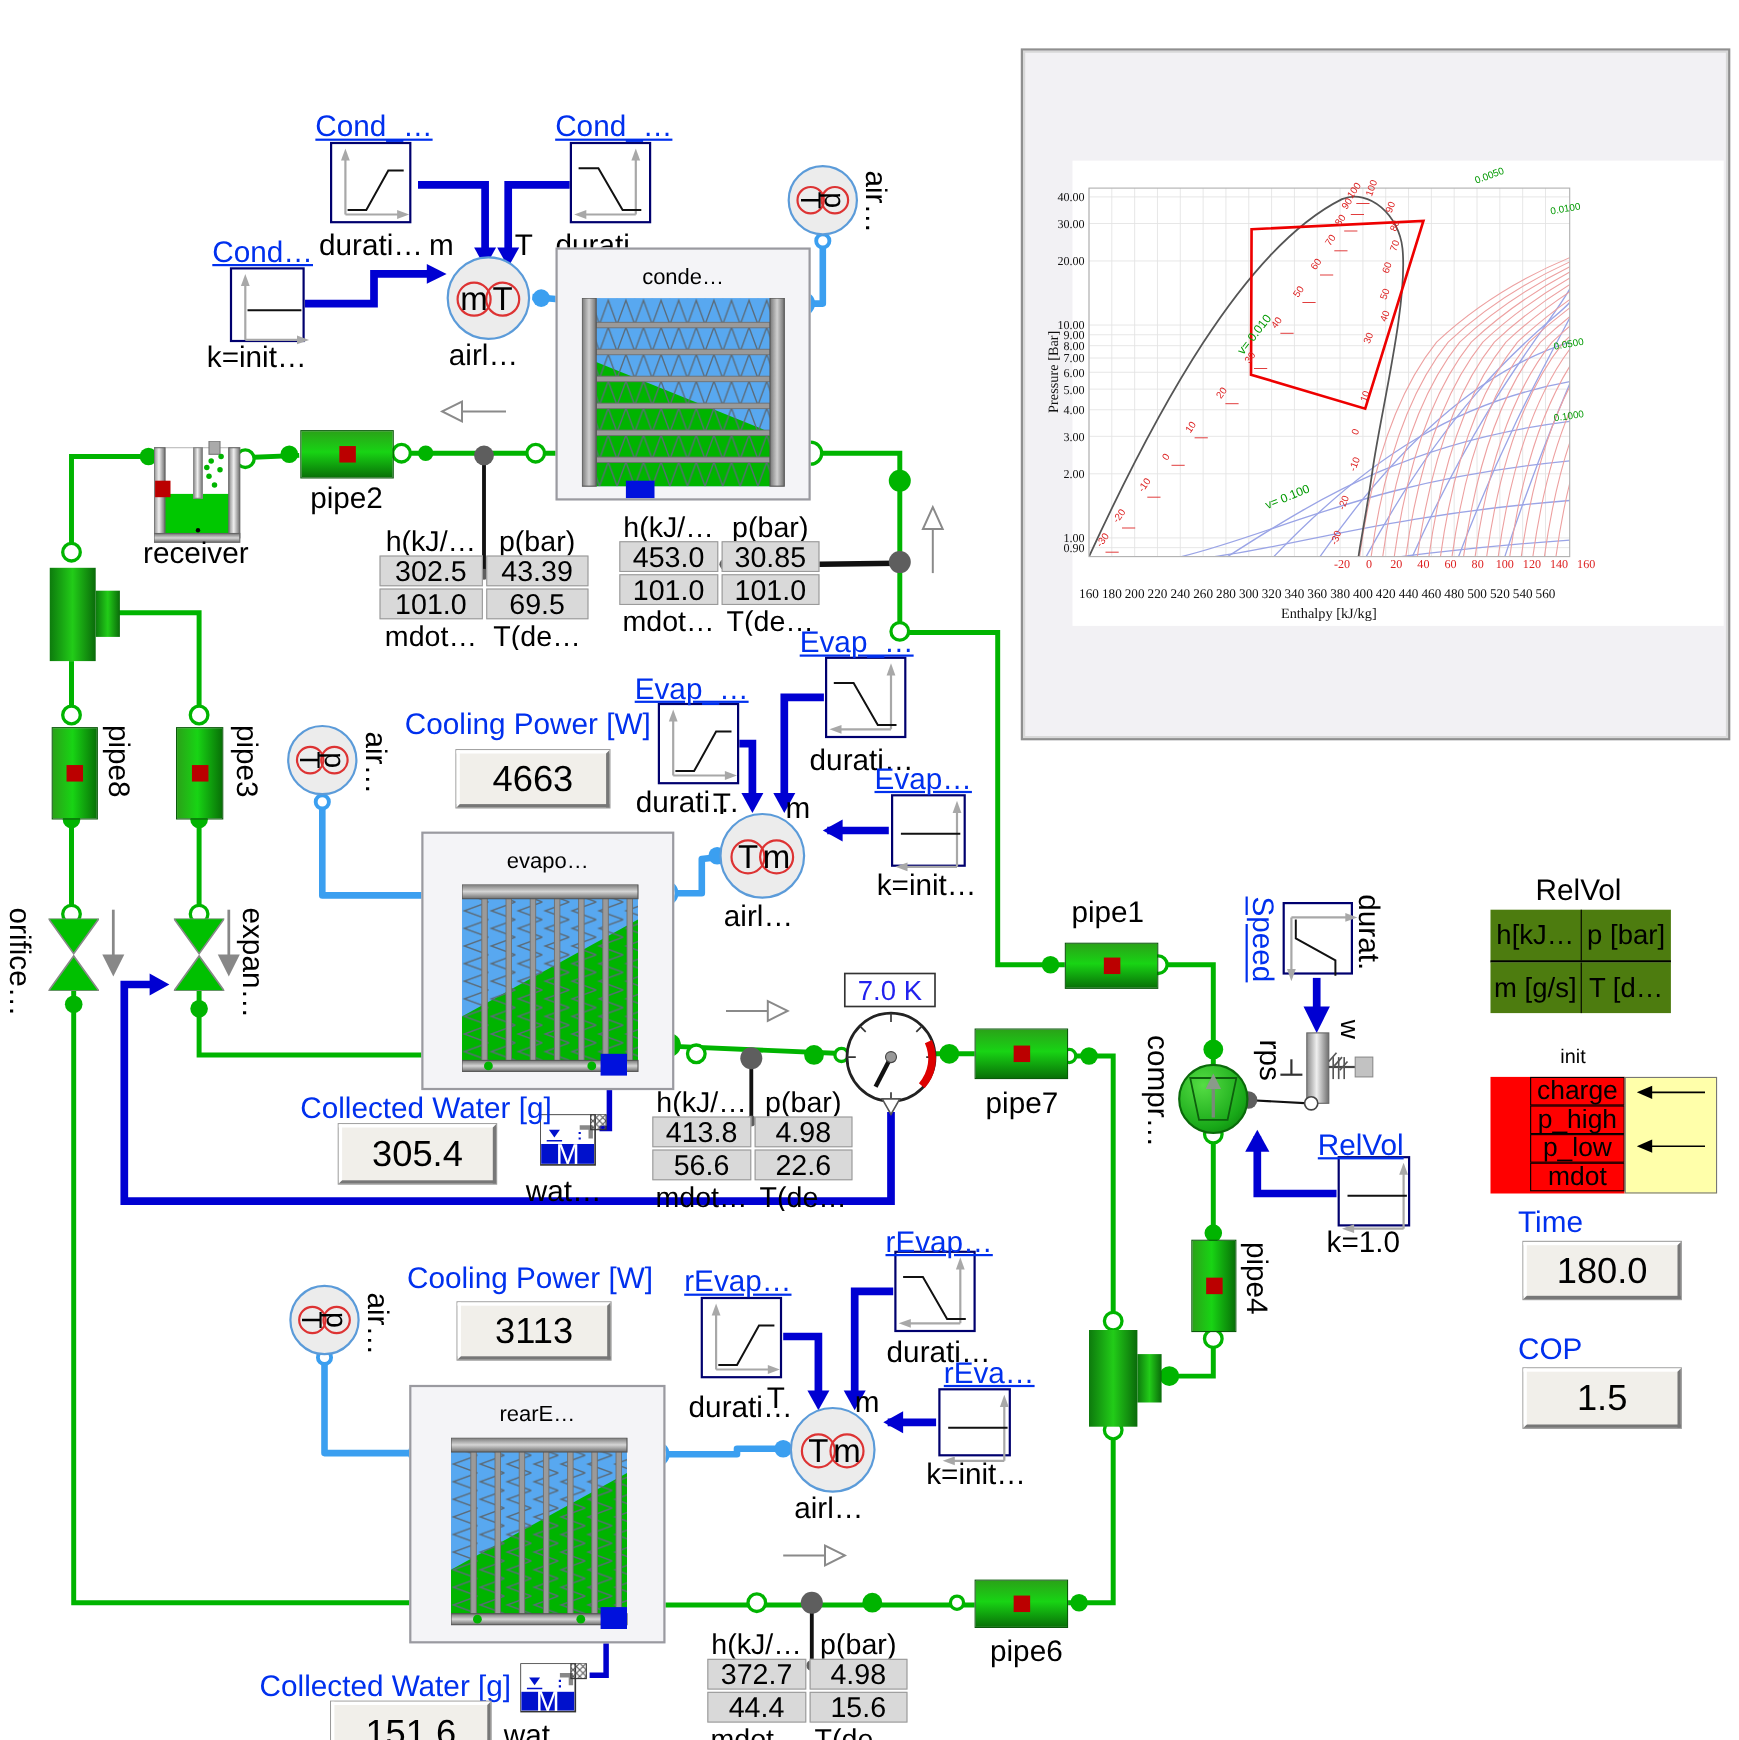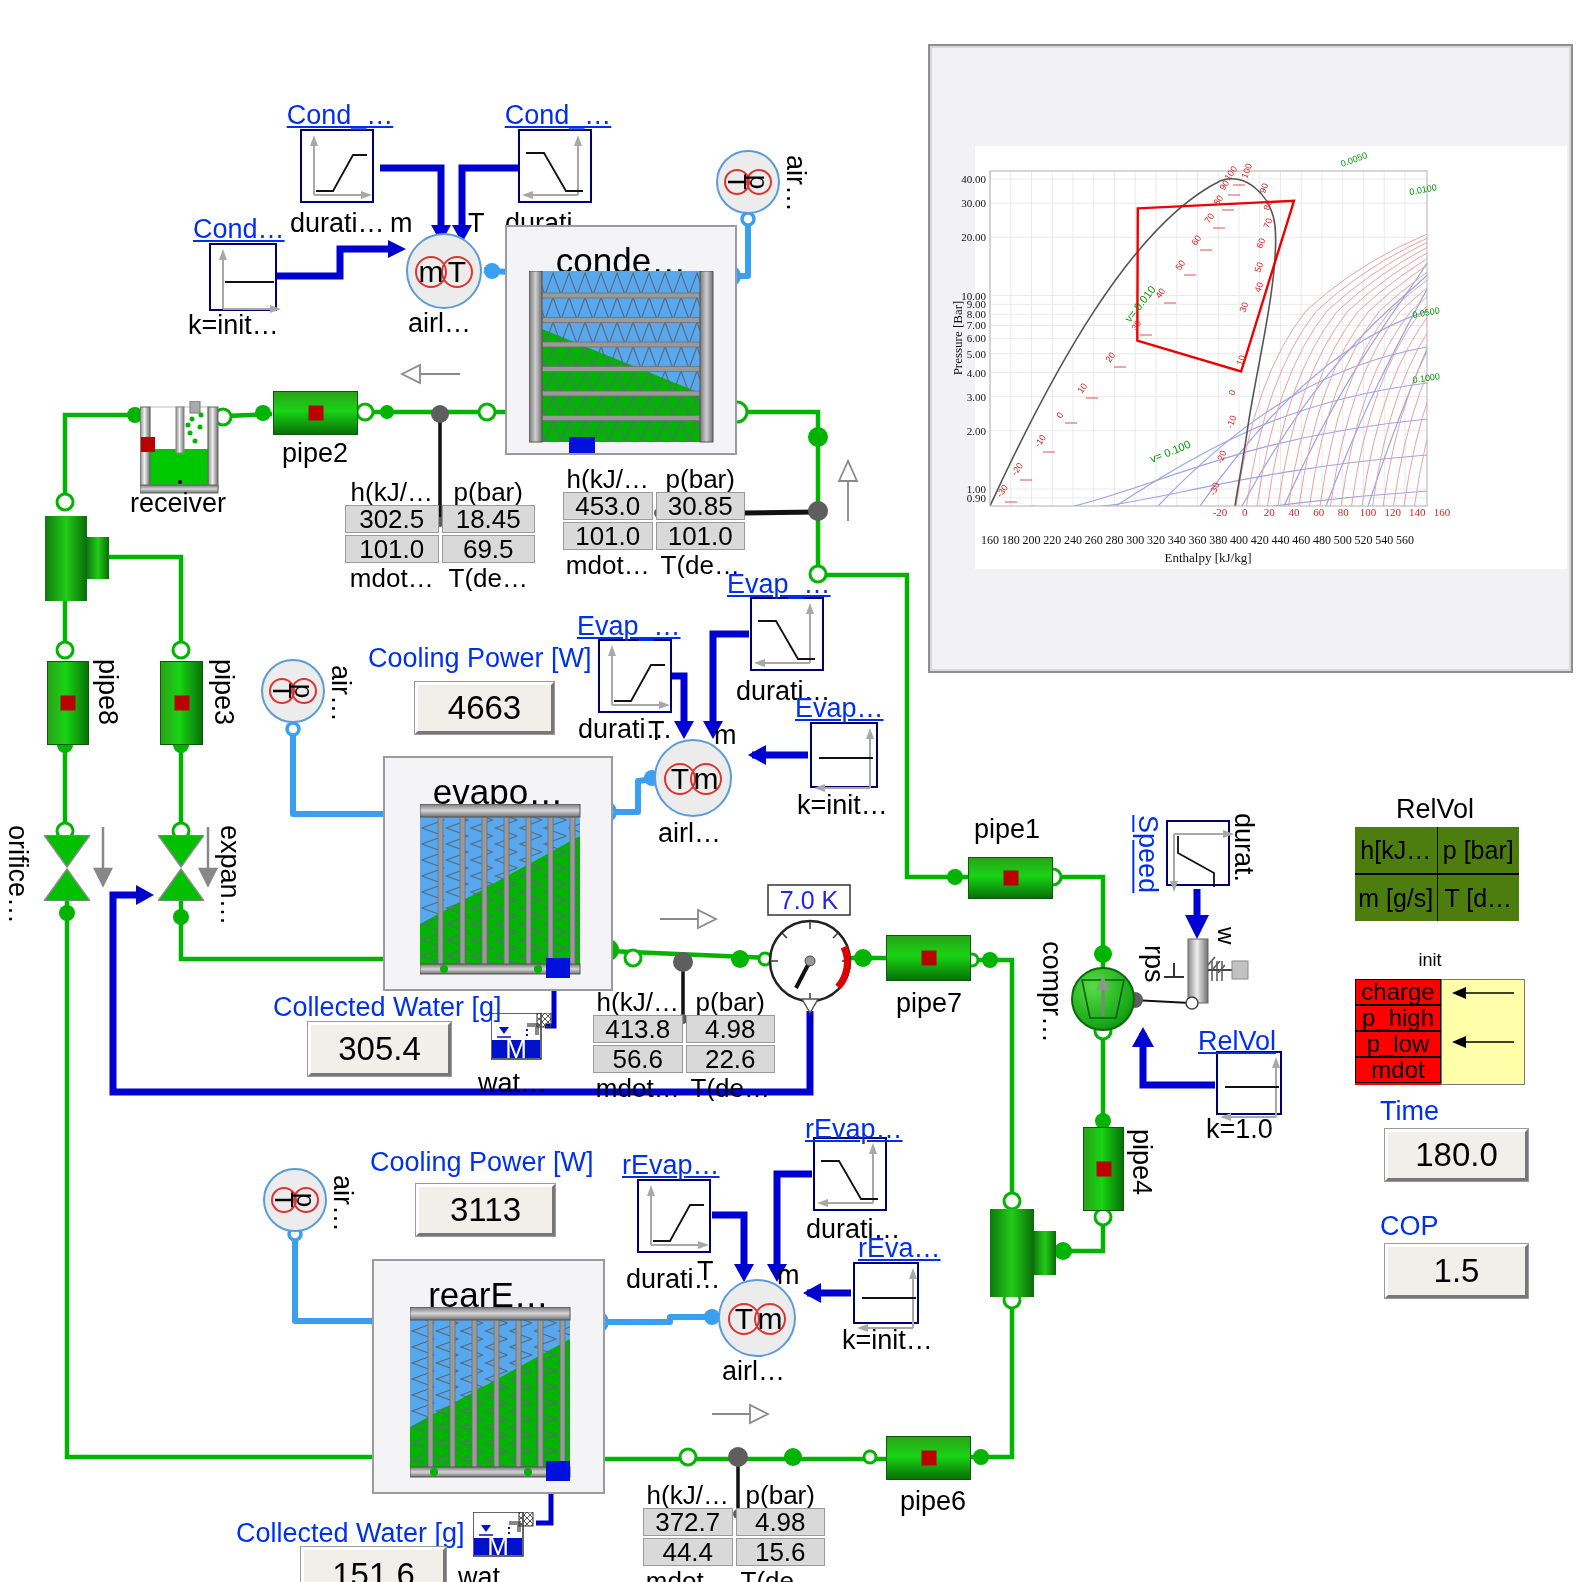--- a/index.html
+++ b/index.html
@@ -10,35 +10,35 @@
   .blbl{position:absolute;font-size:27px;color:#0030ee;white-space:nowrap;line-height:1.05;}
   .ul{text-decoration:underline;}
   .vert{writing-mode:vertical-rl;}
   .ctr{text-align:center;}
   .disp{position:absolute;background:#f1efea;border:3px solid;border-color:#ffffff #777 #777 #ffffff;box-shadow:0 0 0 1px #999;
         font-size:33px;color:#000;display:flex;align-items:center;justify-content:center;}
   .rblock{position:absolute;width:74px;height:74px;background:#fff;border:2px solid #00006e;box-sizing:border-box;}
   .rot90 svg{transform:rotate(90deg);}
   .sensor{position:absolute;border-radius:50%;background:#ececec;border:2px solid #5b9bd9;box-sizing:border-box;}
   .hxbox{position:absolute;background:#f4f4f7;border:2px solid #9a9aa0;box-sizing:border-box;}
-  .hxtitle{font-size:35px;text-align:center;margin-top:14px;color:#000;}
+  .hxtitle{font-size:20px;text-align:center;margin-top:14px;color:#000;}
   .pipeH{position:absolute;background:linear-gradient(180deg,#2aa318,#18d414 45%,#087107);border:1px solid #0a5a0a;box-sizing:border-box;}
   .pipeV{position:absolute;background:linear-gradient(90deg,#2aa318,#18d414 45%,#087107);border:1px solid #0a5a0a;box-sizing:border-box;}
   .rsq{position:absolute;width:15px;height:15px;background:#bb0000;left:50%;top:50%;transform:translate(-50%,-50%);}
   .stable{position:absolute;width:182px;font-size:26px;text-align:center;color:#000;}
   .trow{display:flex;gap:3px;margin-bottom:2px;}
   .trow span{flex:1;background:#d9d9d9;border:1px solid #9a9a9a;line-height:26px;overflow:hidden;white-space:nowrap;}
   .tf span{background:transparent;border:none;}
   .legendTable{position:absolute;width:164px;font-size:25px;text-align:center;color:#000;}
   .legendTable .lrow{display:flex;background:#4d7c0f;}
   .legendTable .lrow span{flex:1;line-height:46px;border-right:1px solid #000;overflow:hidden;white-space:nowrap;}
   .legendTable .lrow span:last-child{border-right:none;}
   .legendTable .lrow:first-child{border-bottom:2px solid #000;}
   .initGrid{position:absolute;display:flex;}
-  .initRed{width:86px;background:#ff0000;}
+  .initRed{width:86px;background:#ff0000;padding-left:36px;}
   .initRed div{font-size:24px;color:#000;text-align:center;border:1px solid #000;line-height:24px;}
   .initYellow{width:82px;background:#ffffaa;border:1px solid #777;position:relative;}
 </style>
 </head>
 <body>
 <div id="canvas">
 
 <svg class="abs" width="1581" height="1582" style="left:0;top:0">
   <g fill="none" stroke="#00b400" stroke-width="4.5">
     <path d="M135,386 H65 V473"></path>
@@ -688,21 +688,21 @@
 <div class="blbl" style="left:236px;top:1490px">Collected Water [g]</div>
 <div class="disp" style="left:301px;top:1518px;width:139px;height:50px">151.6</div>
 
 <div class="stable" style="left:345px;top:450px;width:190px">
   <div class="trow tf" style="margin-bottom:0">
         <span>h(kJ/…</span>
         <span>p(bar)</span>
       </div>
   <div class="trow">
         <span>302.5</span>
-        <span>18.45</span>
+        <span>43.39</span>
       </div>
   <div class="trow">
         <span>101.0</span>
         <span>69.5</span>
       </div>
   <div class="trow tf">
         <span>mdot…</span>
         <span>T(de…</span>
       </div>
 </div>

